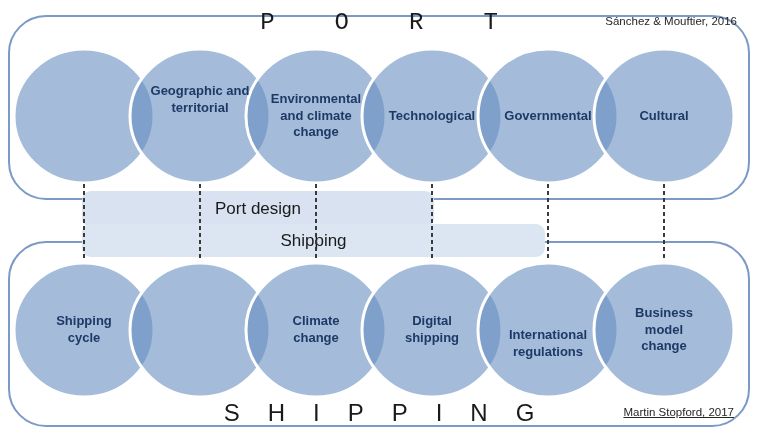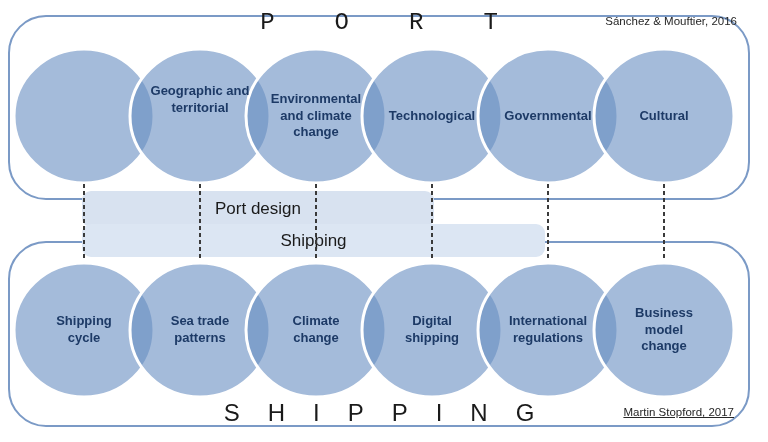--- a/index.html
+++ b/index.html
@@ -131,25 +131,23 @@
 territorial</div>
   <div class="circle-label" style="left:316px; top:116px">Environmental
 and climate
 change</div>
   <div class="circle-label" style="left:432px; top:116px">Technological</div>
   <div class="circle-label" style="left:548px; top:116px">Governmental</div>
   <div class="circle-label" style="left:664px; top:116px">Cultural</div>
 
   <div class="circle-label" style="left:84px;  top:330px">Shipping
 cycle</div>
-  <div class="circle-label" style="left:200px; top:330px">Sea trade
-patterns</div>
   <div class="circle-label" style="left:316px; top:330px">Climate
 change</div>
   <div class="circle-label" style="left:432px; top:330px">Digital
 shipping</div>
-  <div class="circle-label" style="left:548px; top:330px">International
+  <div class="circle-label" style="left:548px; top:344px">International
 regulations</div>
   <div class="circle-label" style="left:664px; top:330px">Business
 model
 change</div>
 
 </div>
 
 </body></html>

